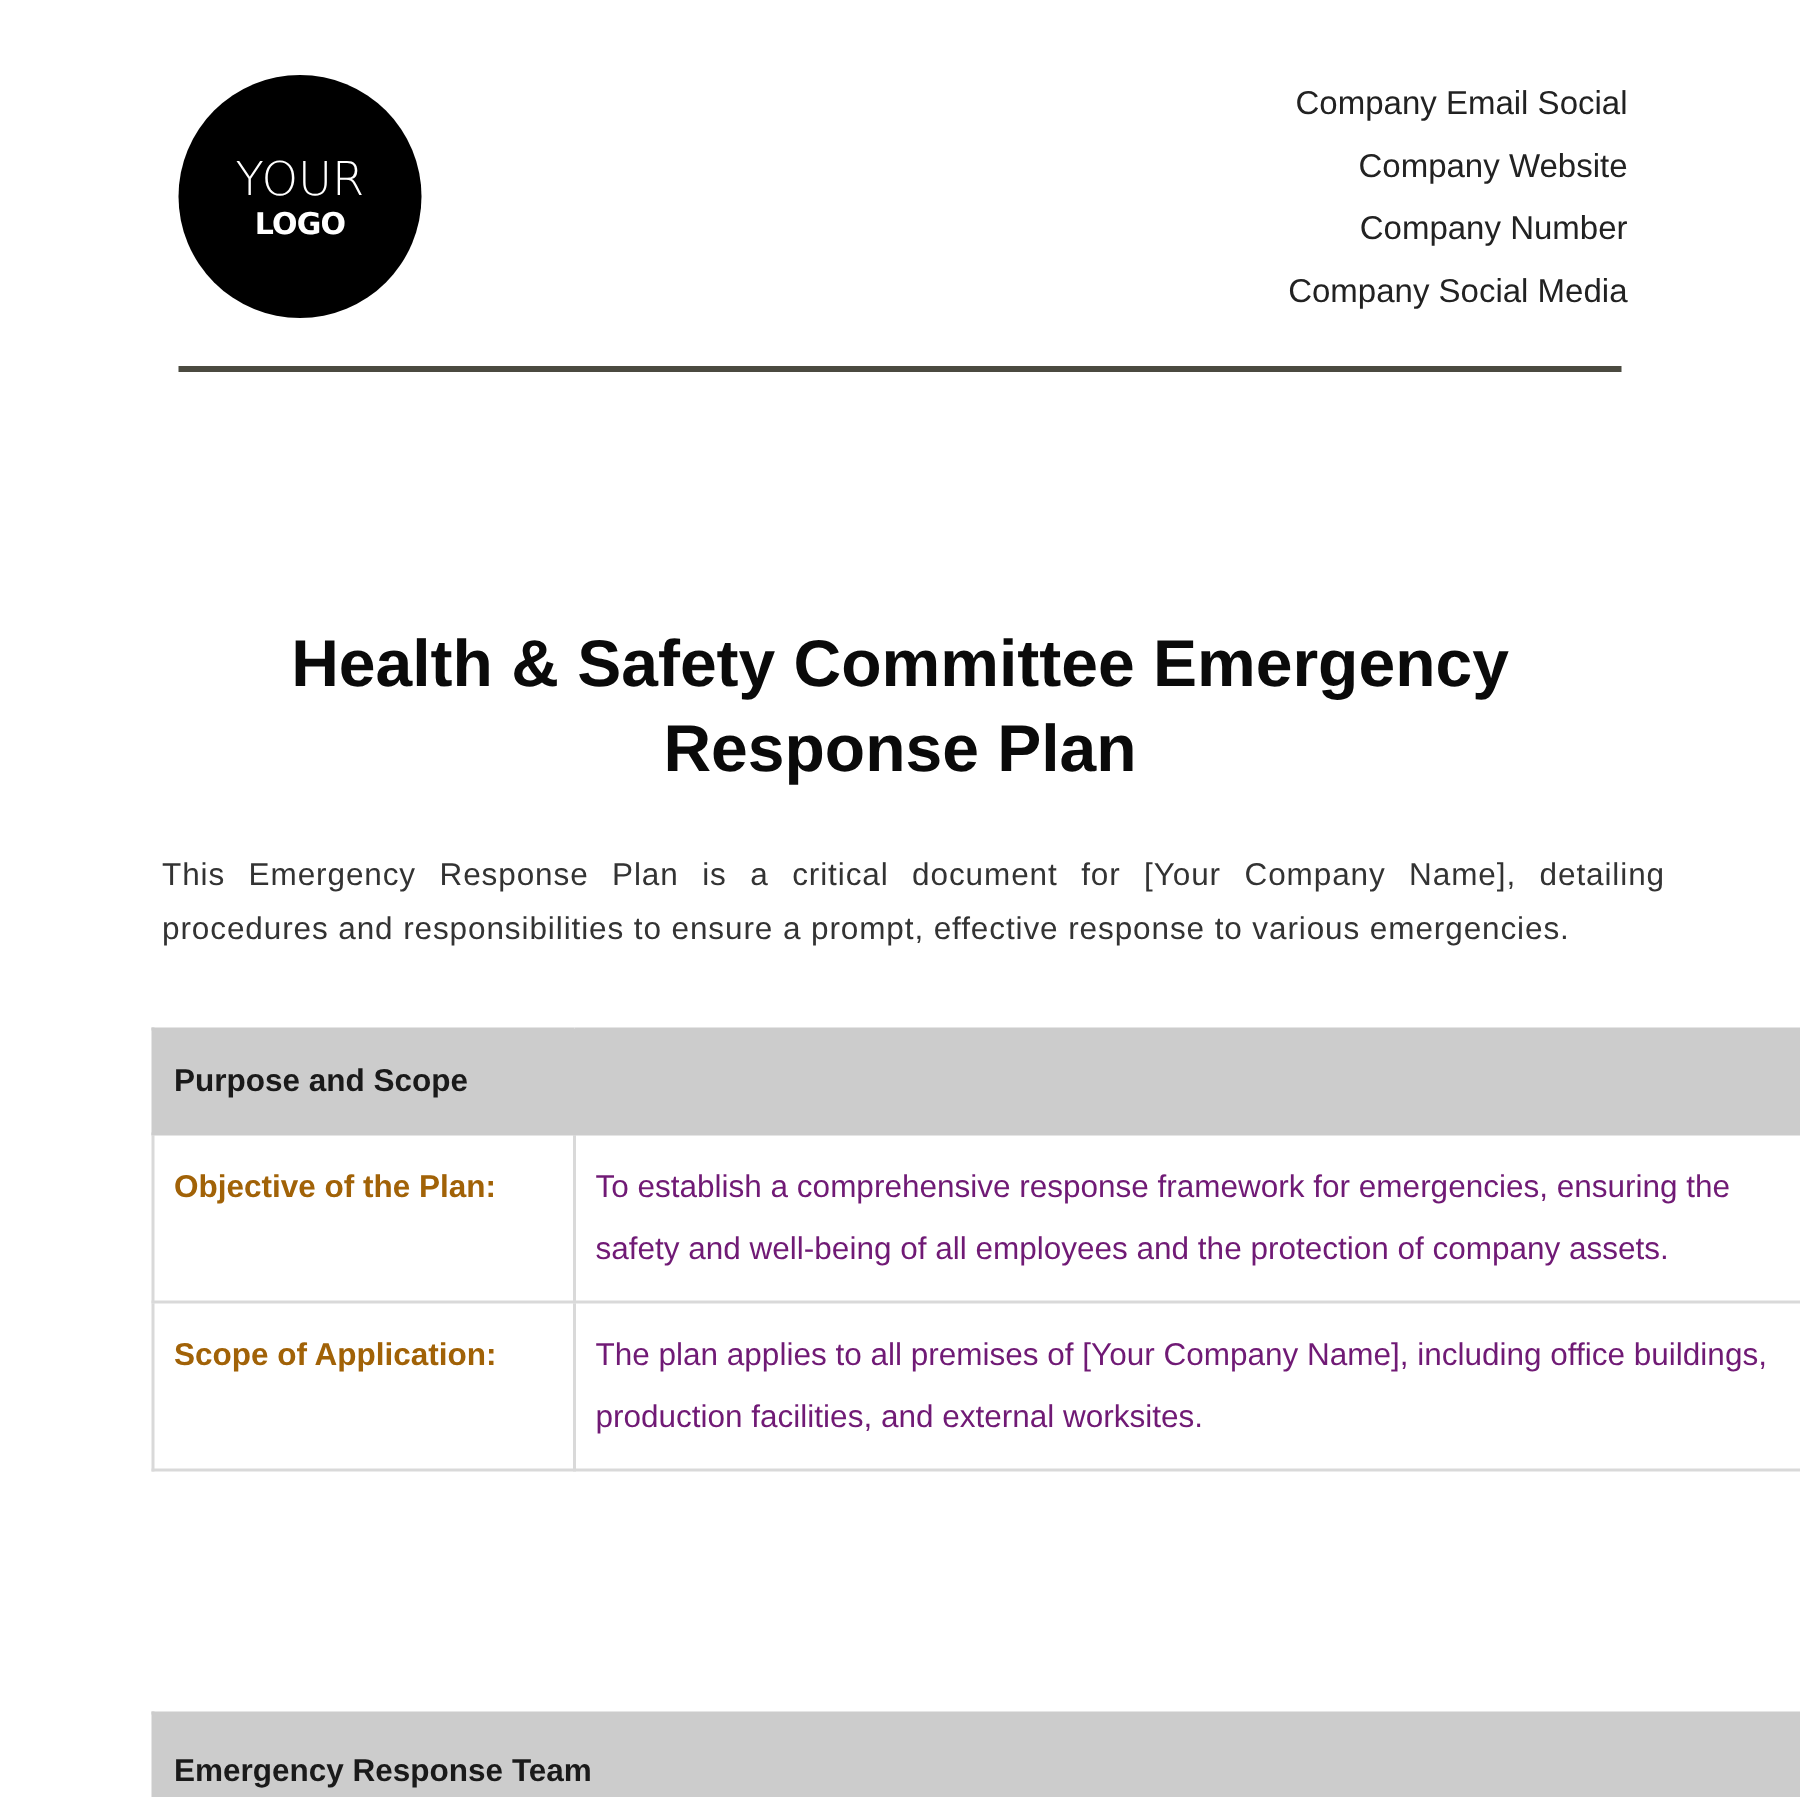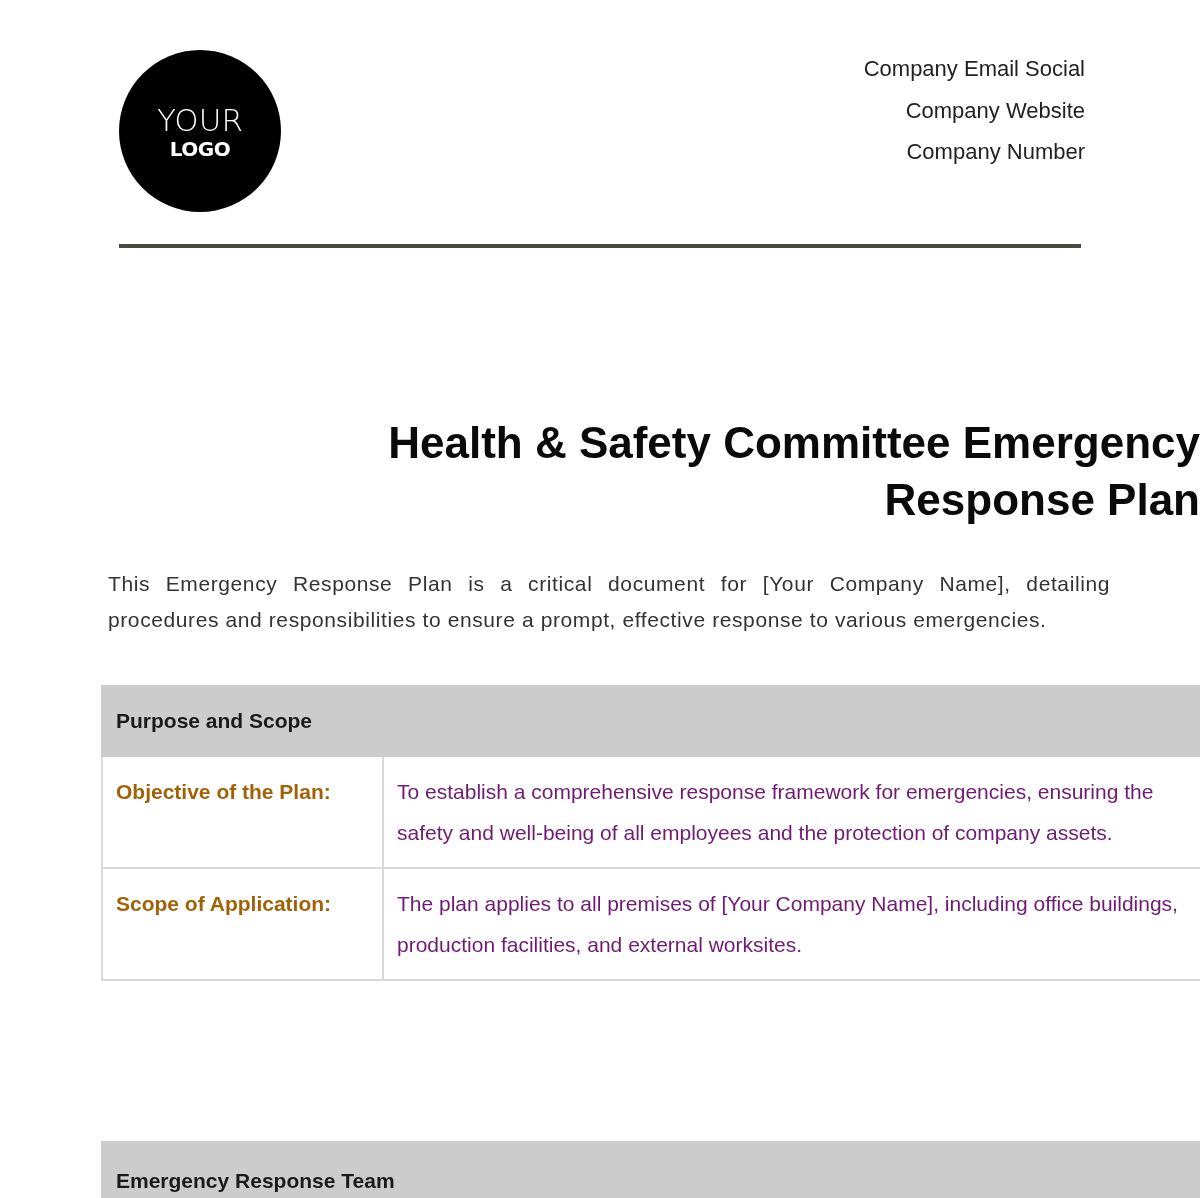--- a/index.html
+++ b/index.html
@@ -68,21 +68,21 @@
       width: 962px;
       height: 4px;
       background: #4b4a40;
     }
     
     .title {
       position: absolute;
       left: 0;
       top: 414px;
       width: 1200px;
-      text-align: right;
+      text-align: center;
       font-size: 44px;
       font-weight: bold;
       line-height: 57px;
       color: #0a0a0a;
       font-family: "Liberation Sans", sans-serif;
     }
     .title .inner {
       display: inline-block;
       width: 940px;
     }
@@ -142,20 +142,21 @@
 
   <div class="logo">
     <span class="l1">YOUR</span>
     <span class="l2">LOGO</span>
   </div>
 
   <div class="contact">
     <div>Company Email Social</div>
     <div>Company Website</div>
     <div>Company Number</div>
+    <div>Company Social Media</div>
   </div>
 
   <div class="rule"></div>
 
   <div class="title">
     <span class="inner">Health &amp; Safety Committee Emergency Response Plan</span>
   </div>
 
   <p class="intro" style="margin:12px;">This Emergency Response Plan is a critical document for [Your Company Name], detailing procedures and responsibilities to ensure a prompt, effective response to various emergencies.</p>
 

